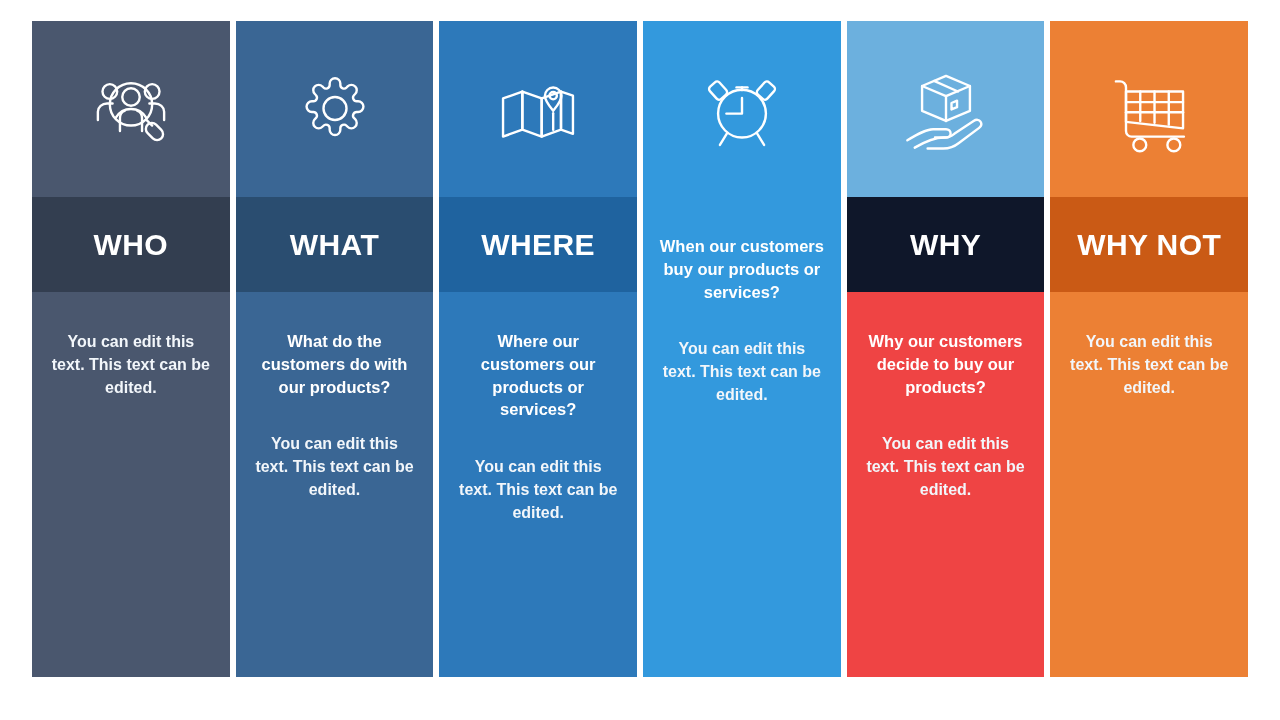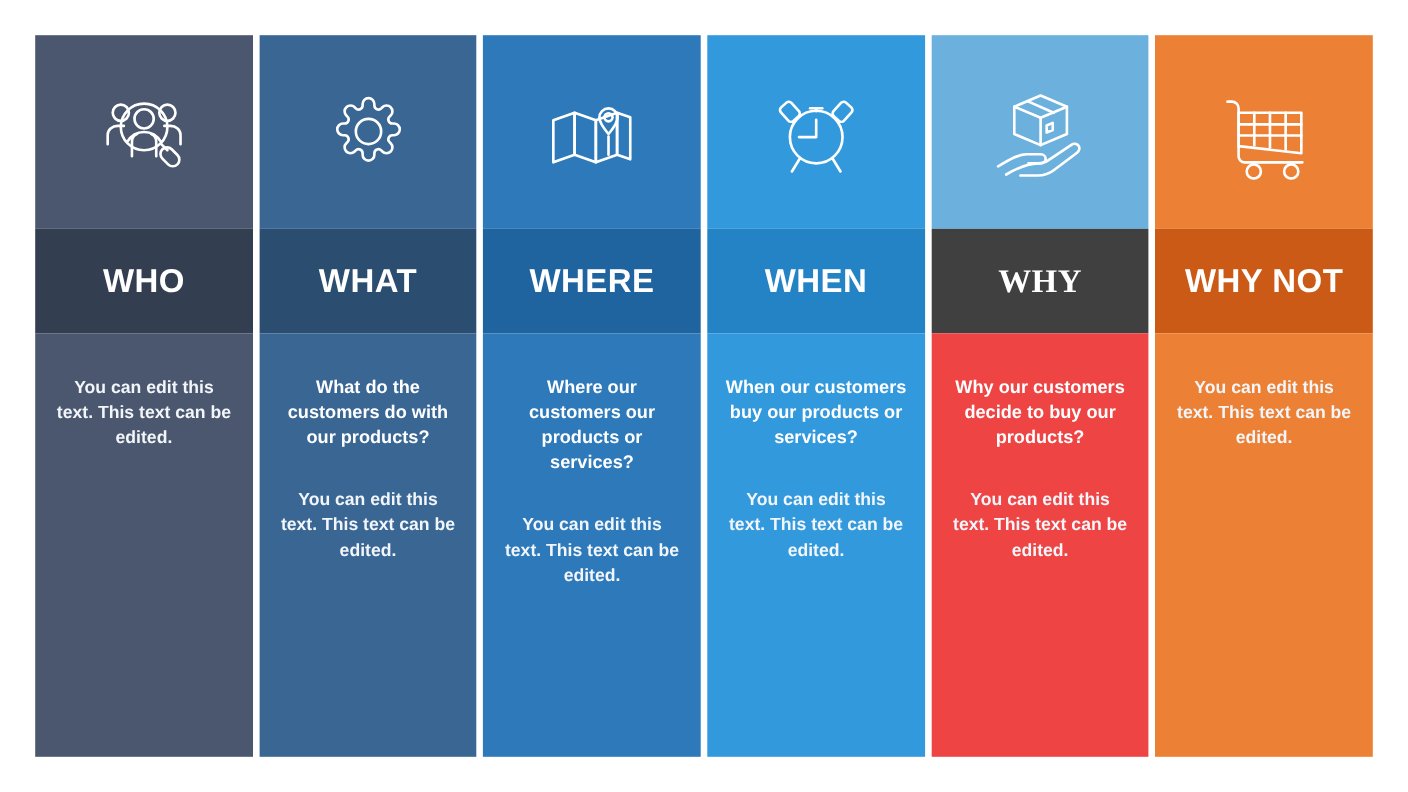--- a/index.html
+++ b/index.html
@@ -18,21 +18,21 @@
   #slide {
     position: relative;
     width: 1280px;
     height: 720px;
     background: #ffffff;
   }
 
   #columns {
     position: absolute;
     left: 32px;
-    top: 32px;
+    top: 21px;
     width: 1216px;
     height: 656px;
     display: flex;
     gap: 6px;
   }
 
   .col {
     flex: 1 1 0;
     display: flex;
     flex-direction: column;
@@ -175,44 +175,41 @@
             <path d="M50 38v17H33"></path>
             <path d="M44 26.5h12"></path>
             <path d="M50 26.5v3"></path>
             <rect x="17" y="21" width="14" height="18" rx="3.5" transform="rotate(-42 24 30)"></rect>
             <rect x="69" y="21" width="14" height="18" rx="3.5" transform="rotate(42 76 30)"></rect>
             <path d="M34 76 26 89"></path>
             <path d="M66 76 74 89"></path>
           </svg>
         </span>
       </div>
-      <div class="col-header" style="background: rgb(35, 131, 196);">
-        <span class="htext">WHEN</span>
-      </div>
       <div class="col-body" style="background: rgb(51, 153, 221);">
         <p class="body-title">When our customers buy our products or services?</p>
         <p class="body-text">You can edit this text. This text can be edited.</p>
       </div>
     </div>
 
     <div class="col">
       <div class="col-icon" style="background: rgb(108, 176, 222);">
         <span>
           <svg viewBox="0 0 100 100" fill="none" stroke="#ffffff" stroke-width="2.6" stroke-linecap="round" stroke-linejoin="round">
             <path d="M50 14 76 25v27L50 63 24 52V25z"></path>
             <path d="M24 25l26 11 26-11"></path>
             <path d="M50 36v27"></path>
             <path d="M37 19.5 63 31"></path>
             <path d="M56 43.5l6-2.5v7l-6 2.5z"></path>
             <path d="M8 84c10-6 20-12 28-12h14c3 0 5 2 5 4.5S53 81 50 81H38"></path>
             <path d="M16 92c12-7 22-11 32-11 4 0 8-1.5 11-4l21-14c3-2 6-1.5 7.5.7 1.5 2.2.8 5-1.5 6.8L64 87c-5 4-11 6-17 6H30"></path>
           </svg>
         </span>
       </div>
-      <div class="col-header" style="background: #404040; font-family: Liberation Serif, serif;">
+      <div class="col-header" style="background: #0f172a;">
         <span class="htext">WHY</span>
       </div>
       <div class="col-body" style="background: #ef4444;">
         <p class="body-title">Why our customers decide to buy our products?</p>
         <p class="body-text">You can edit this text. This text can be edited.</p>
       </div>
     </div>
 
     <div class="col">
       <div class="col-icon" style="background: rgb(236, 128, 52);">

